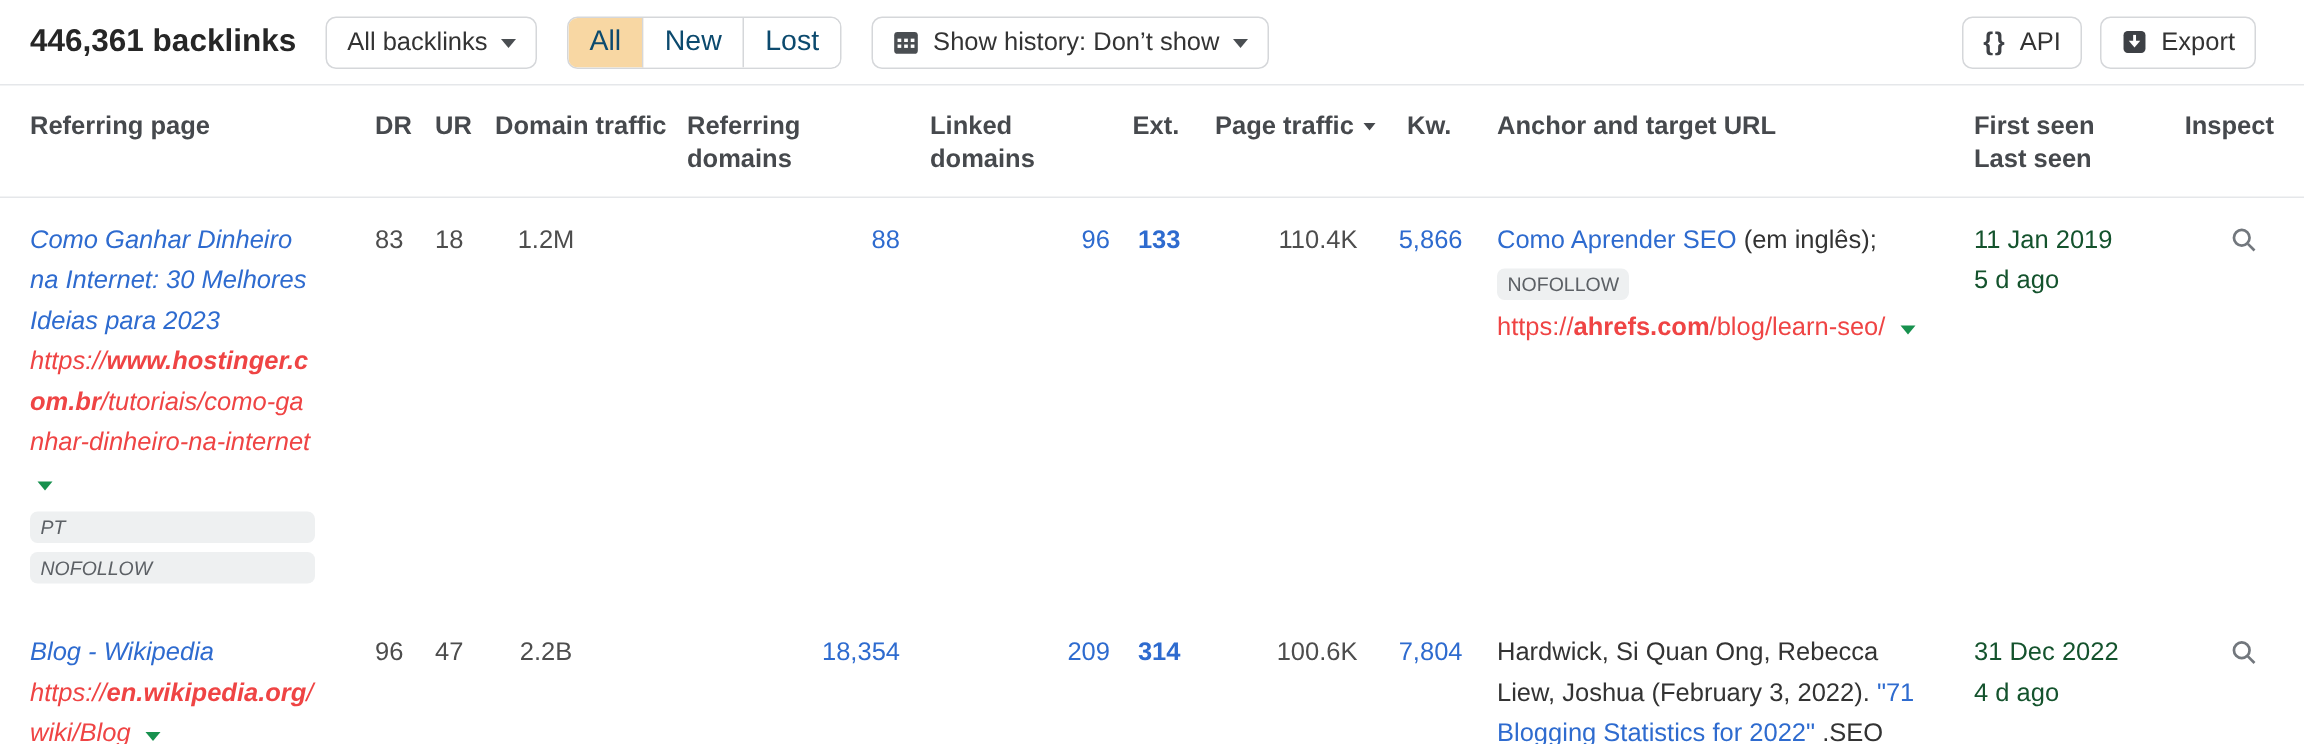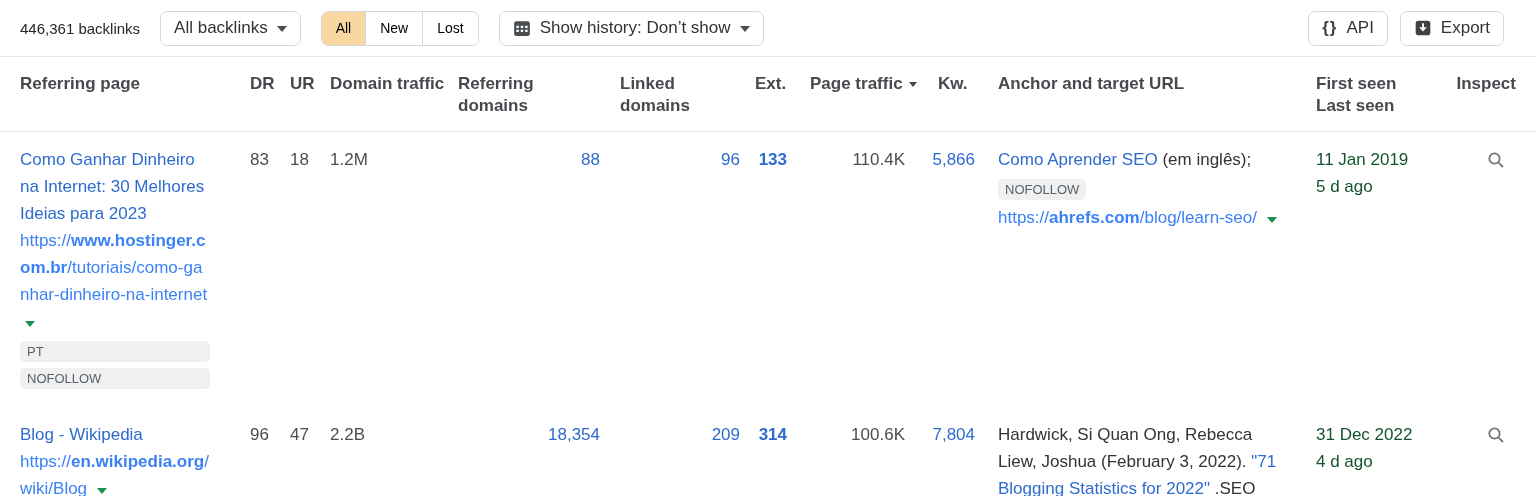--- a/index.html
+++ b/index.html
@@ -9,38 +9,38 @@
     font-family: "Liberation Sans", "DejaVu Sans", sans-serif;
     color: #333; font-size: 17px;
   }
 
   
   .toolbar {
     display: flex; align-items: center;
     height: 57px; padding: 0 32px 0 20px;
     border-bottom: 1px solid #e5e7ea;
   }
-  .count { font-weight: normal; font-size: 15px; color: #262626; }
+  .count { font-weight: bold; font-size: 21px; color: #262626; }
   .btn {
     display: inline-flex; align-items: center; gap: 9px;
     height: 35px; padding: 0 13px;
     border: 1px solid #d5d7da; border-radius: 7px;
     background: #fff; font-size: 17px; color: #333;
     white-space: nowrap; cursor: pointer; text-align: right;
   }
   .ml20 { margin-left: 20px; }
   .caret {
     width: 0; height: 0; display: inline-block;
     border-left: 5px solid transparent; border-right: 5px solid transparent;
     border-top: 6px solid #4a4e52; margin-top: 2px;
   }
   .seg { display: flex; align-items: stretch; height: 35px;
     border: 1px solid #d5d7da; border-radius: 7px; overflow: hidden; margin-left: 20px; }
   .seg-item { display: flex; align-items: center; padding: 0 14px;
-    font-size: 14px; color: #000000; border-right: 1px solid #d5d7da; cursor: pointer; background:#fff; }
+    font-size: 19px; color: #0c4a6e; border-right: 1px solid #d5d7da; cursor: pointer; background:#fff; }
   .seg-item:last-child { border-right: none; }
   .seg-item.selected { background: #f8d7a3; }
   .spacer { flex: 1; }
   .braces { font-weight: bold; font-size: 17px; color: #3d4045; letter-spacing: 1px; }
 
   
   .grid {
     display: grid; width: 1536px; padding: 0 20px;
     grid-template-columns: 230px 40px 40px 120px 155px 135px 55px 135px 60px 1fr 130px 70px;
   }
@@ -59,29 +59,29 @@
     width: 0; height: 0; display: inline-block;
     border-left: 4px solid transparent; border-right: 4px solid transparent;
     border-top: 5px solid #46494d; margin-left: 6px; vertical-align: 2px;
   }
 
   .row { padding-top: 14px; padding-bottom: 18px; align-items: start; line-height: 27px; }
 
   a, .link { color: #2e6bcf; text-decoration: none; cursor: pointer; }
   .gray-num { color: #4d4d4d; }
 
-  .v-dt  { text-align: left; padding-right: 52px; }
+  .v-dt  { text-align: center; padding-right: 52px; }
   .v-rd  { text-align: right; padding-right: 5px; }
   .v-ld  { text-align: right; }
   .v-ext { text-align: right; padding-right: 8px; font-weight: bold; }
   .v-pt  { text-align: right; padding-right: 25px; }
   .v-kw  { text-align: right; padding-right: 15px; }
 
-  .refpage { padding-right: 40px; }
-  .url { color: #3b82f6; word-break: break-all; }
+  .refpage { padding-right: 40px; font-style: italic; }
+  .url { color: #ef4444; word-break: break-all; }
   .url .domain { font-weight: bold; }
   .url-caret {
     width: 0; height: 0; display: inline-block;
     border-left: 5px solid transparent; border-right: 5px solid transparent;
     border-top: 6px solid #17914e; margin-left: 5px; cursor: pointer;
   }
   .badges { display: flex; gap: 6px; margin-top: 6px; flex-direction: column; }
   .badge {
     display: inline-block; background: #eef0f1; color: #5c6065;
     font-size: 13px; line-height: 13px; padding: 4px 7px;

